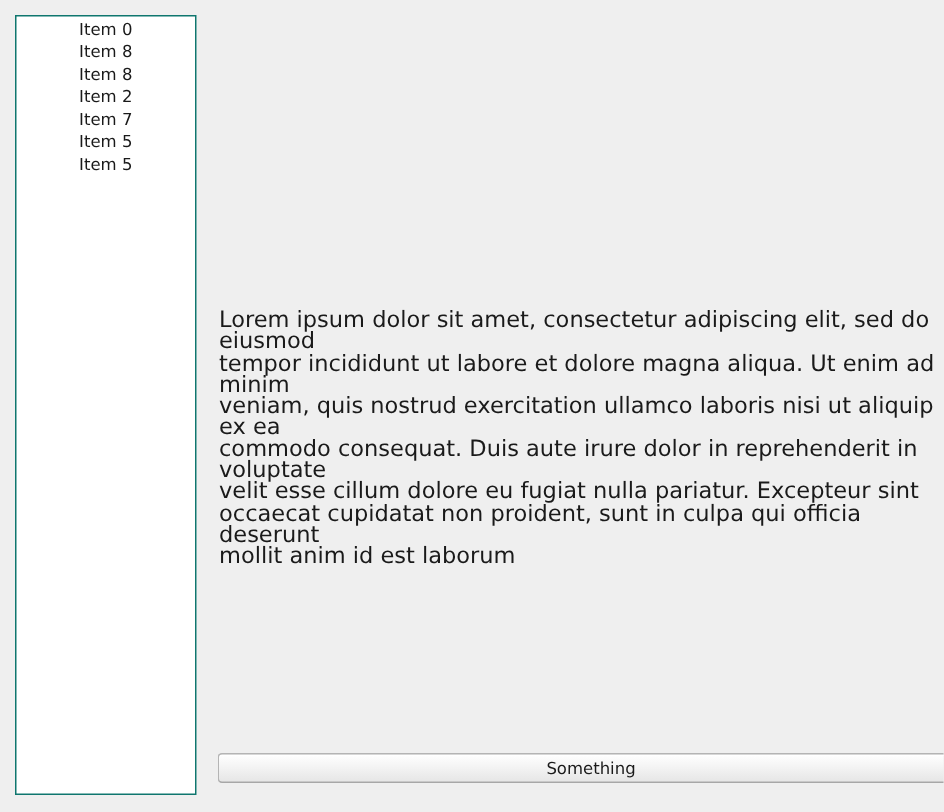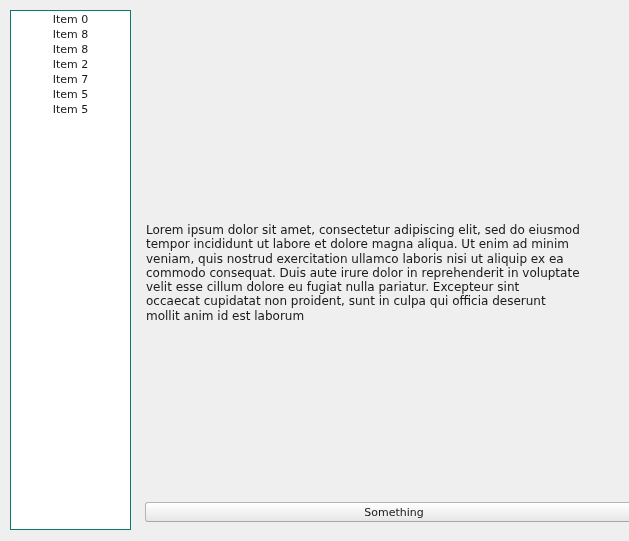--- a/index.html
+++ b/index.html
@@ -37,23 +37,23 @@
     line-height: 15px;
     text-align: center;
     font-size: 11px;
     color: #1a1a1a;
     cursor: default;
     user-select: none;
   }
   .paragraph {
     position: absolute;
     left: 146px;
-    top: 223px;
+    top: 206px;
     width: 480px;
-    font-size: 12px;
+    font-size: 15px;
     line-height: 14.3px;
     color: #1a1a1a;
     white-space: pre-line;
   }
   .something-button {
     position: absolute;
     left: 145px;
     top: 502px;
     width: 498px;
     height: 20px;

